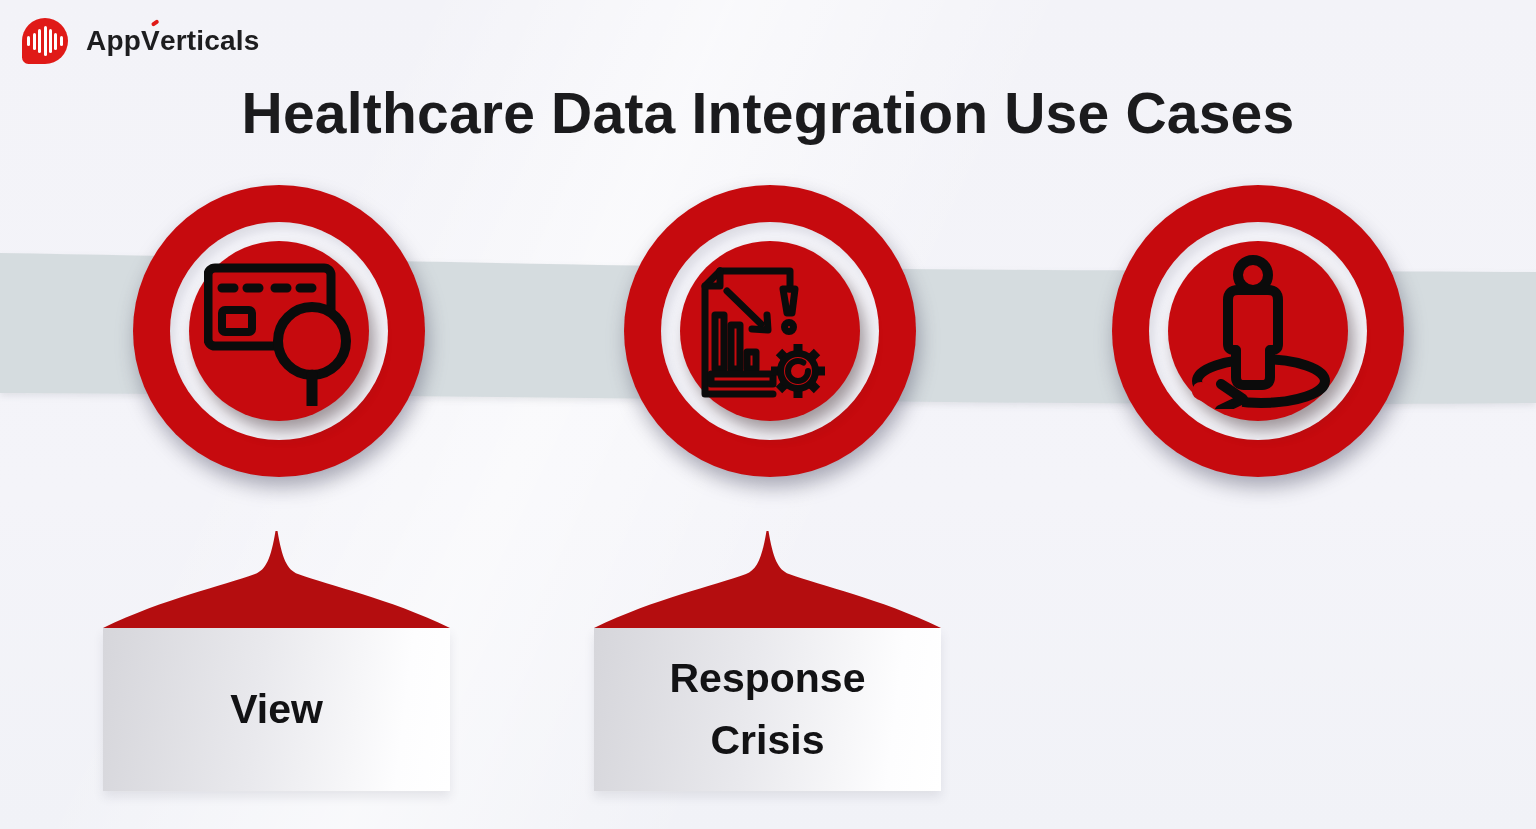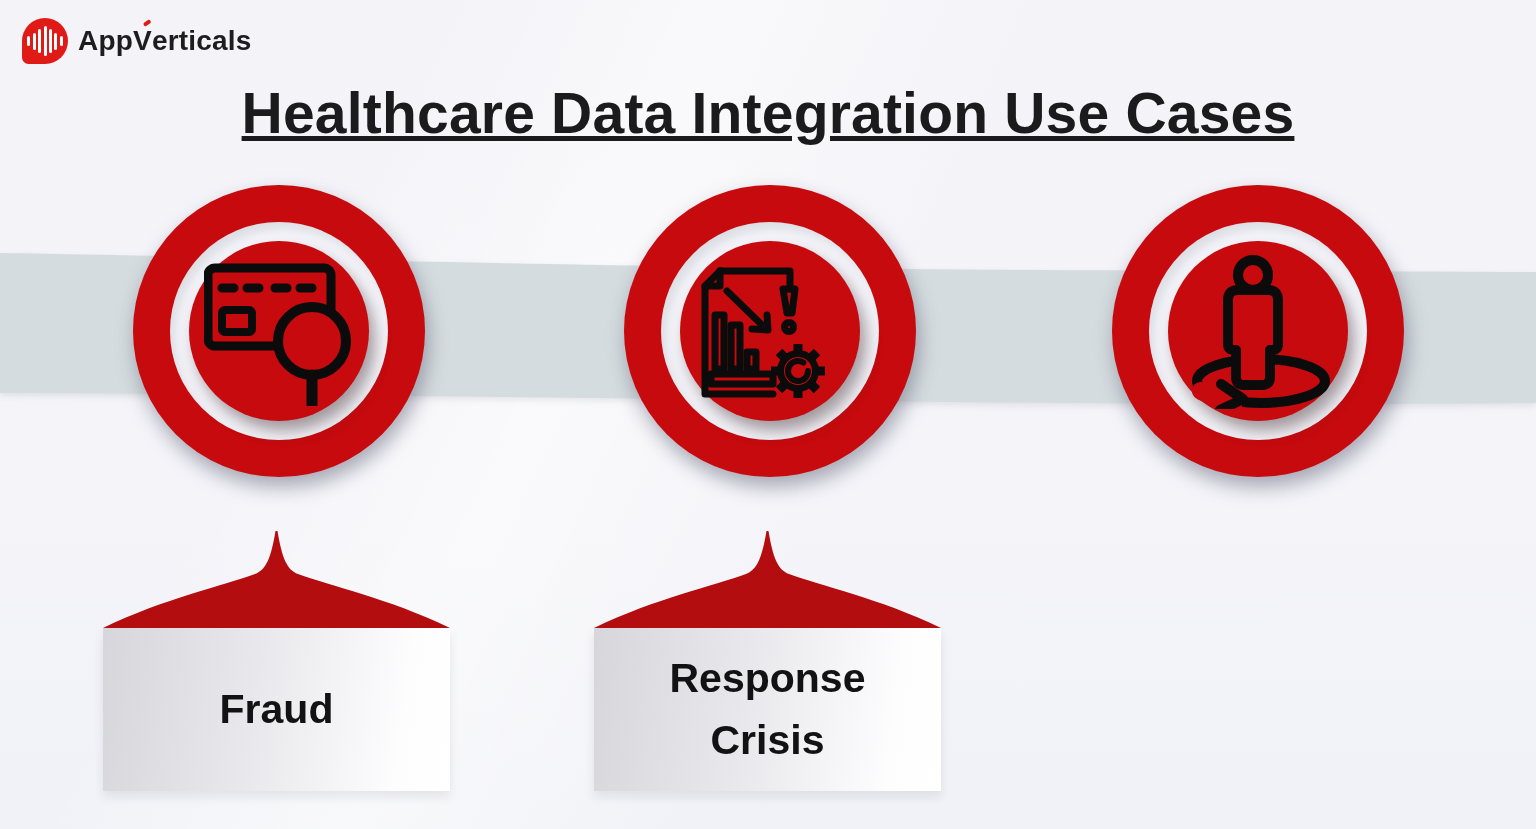--- a/index.html
+++ b/index.html
@@ -10,32 +10,32 @@
     background:
       linear-gradient(115deg, rgba(255,255,255,0) 22%, rgba(255,255,255,0.55) 38%, rgba(255,255,255,0) 56%),
       linear-gradient(180deg,#f3f3f8 0%,#f4f4f9 60%,#f1f2f7 100%);
   }
 
   
   .band { position:absolute; inset:0; z-index:1; }
   .band path { filter:drop-shadow(0 3px 3px rgba(60,70,80,0.10)); }
 
   
-  .logo { position:absolute; left:22px; top:18px; display:flex; align-items:center; gap:10px; z-index:5; }
+  .logo { position:absolute; left:22px; top:18px; display:flex; align-items:center; gap:18px; z-index:5; }
   .logo-mark { position:relative; width:46px; height:46px; background:#e01a17;
     border-radius:50% 50% 50% 14%; display:flex; align-items:center; justify-content:center; gap:2.4px; }
   .logo-mark span { display:block; width:3px; background:#ffffff; border-radius:2px; }
   .logo-text { font-size:28px; font-weight:700; color:#1d1d1f; letter-spacing:0.2px; display:flex; }
   .logo-v { position:relative; }
   .logo-v::before { content:""; position:absolute; top:-4px; right:1px; width:8px; height:3.5px;
     background:#e01a17; border-radius:2px; transform:rotate(-35deg); }
 
   
   .title { position:absolute; top:80px; left:0; width:100%; text-align:center; z-index:5;
-    font-size:57px; font-weight:700; color:#1b1b1d; letter-spacing:0.2px;text-decoration:underline; }
+    font-size:57px; font-weight:700; color:#1b1b1d; letter-spacing:0.2px; }
 
   
   .badge { position:absolute; top:185px; width:292px; height:292px; border-radius:50%;
     background:#c60a0e; z-index:3; filter:drop-shadow(3px 10px 10px rgba(70,70,95,0.45));
     display:flex; align-items:center; justify-content:center; }
   .white-ring { width:218px; height:218px; border-radius:50%; background:#f6f6fb;
     box-shadow:inset 5px 7px 12px rgba(70,70,95,0.15);
     display:flex; align-items:center; justify-content:center; }
   .inner-circle { width:180px; height:180px; border-radius:50%; background:#c60a0e;
     box-shadow:6px 10px 16px rgba(55,35,40,0.45);
@@ -140,21 +140,21 @@
         </svg>
       </div>
     </div>
   </div>
 
   <div class="tent" style="left:103px">
     <svg class="roof" viewBox="0 0 347 100" preserveAspectRatio="none">
       <path fill="#b40d0f" d="M0,100 C62,70 120,58 152,46 C163,42 168,30 172.5,3 L174.5,3 C179,30 184,42 195,46 C227,58 285,70 347,100 Z"></path>
     </svg>
     <div class="panel">
-      <div class="line">Fraud</div>
+      <div class="line">View</div>
     </div>
   </div>
 
   <div class="tent" style="left:594px">
     <svg class="roof" viewBox="0 0 347 100" preserveAspectRatio="none">
       <path fill="#b40d0f" d="M0,100 C62,70 120,58 152,46 C163,42 168,30 172.5,3 L174.5,3 C179,30 184,42 195,46 C227,58 285,70 347,100 Z"></path>
     </svg>
     <div class="panel">
       <div class="line">Response</div>
       <div class="line">Crisis</div>

